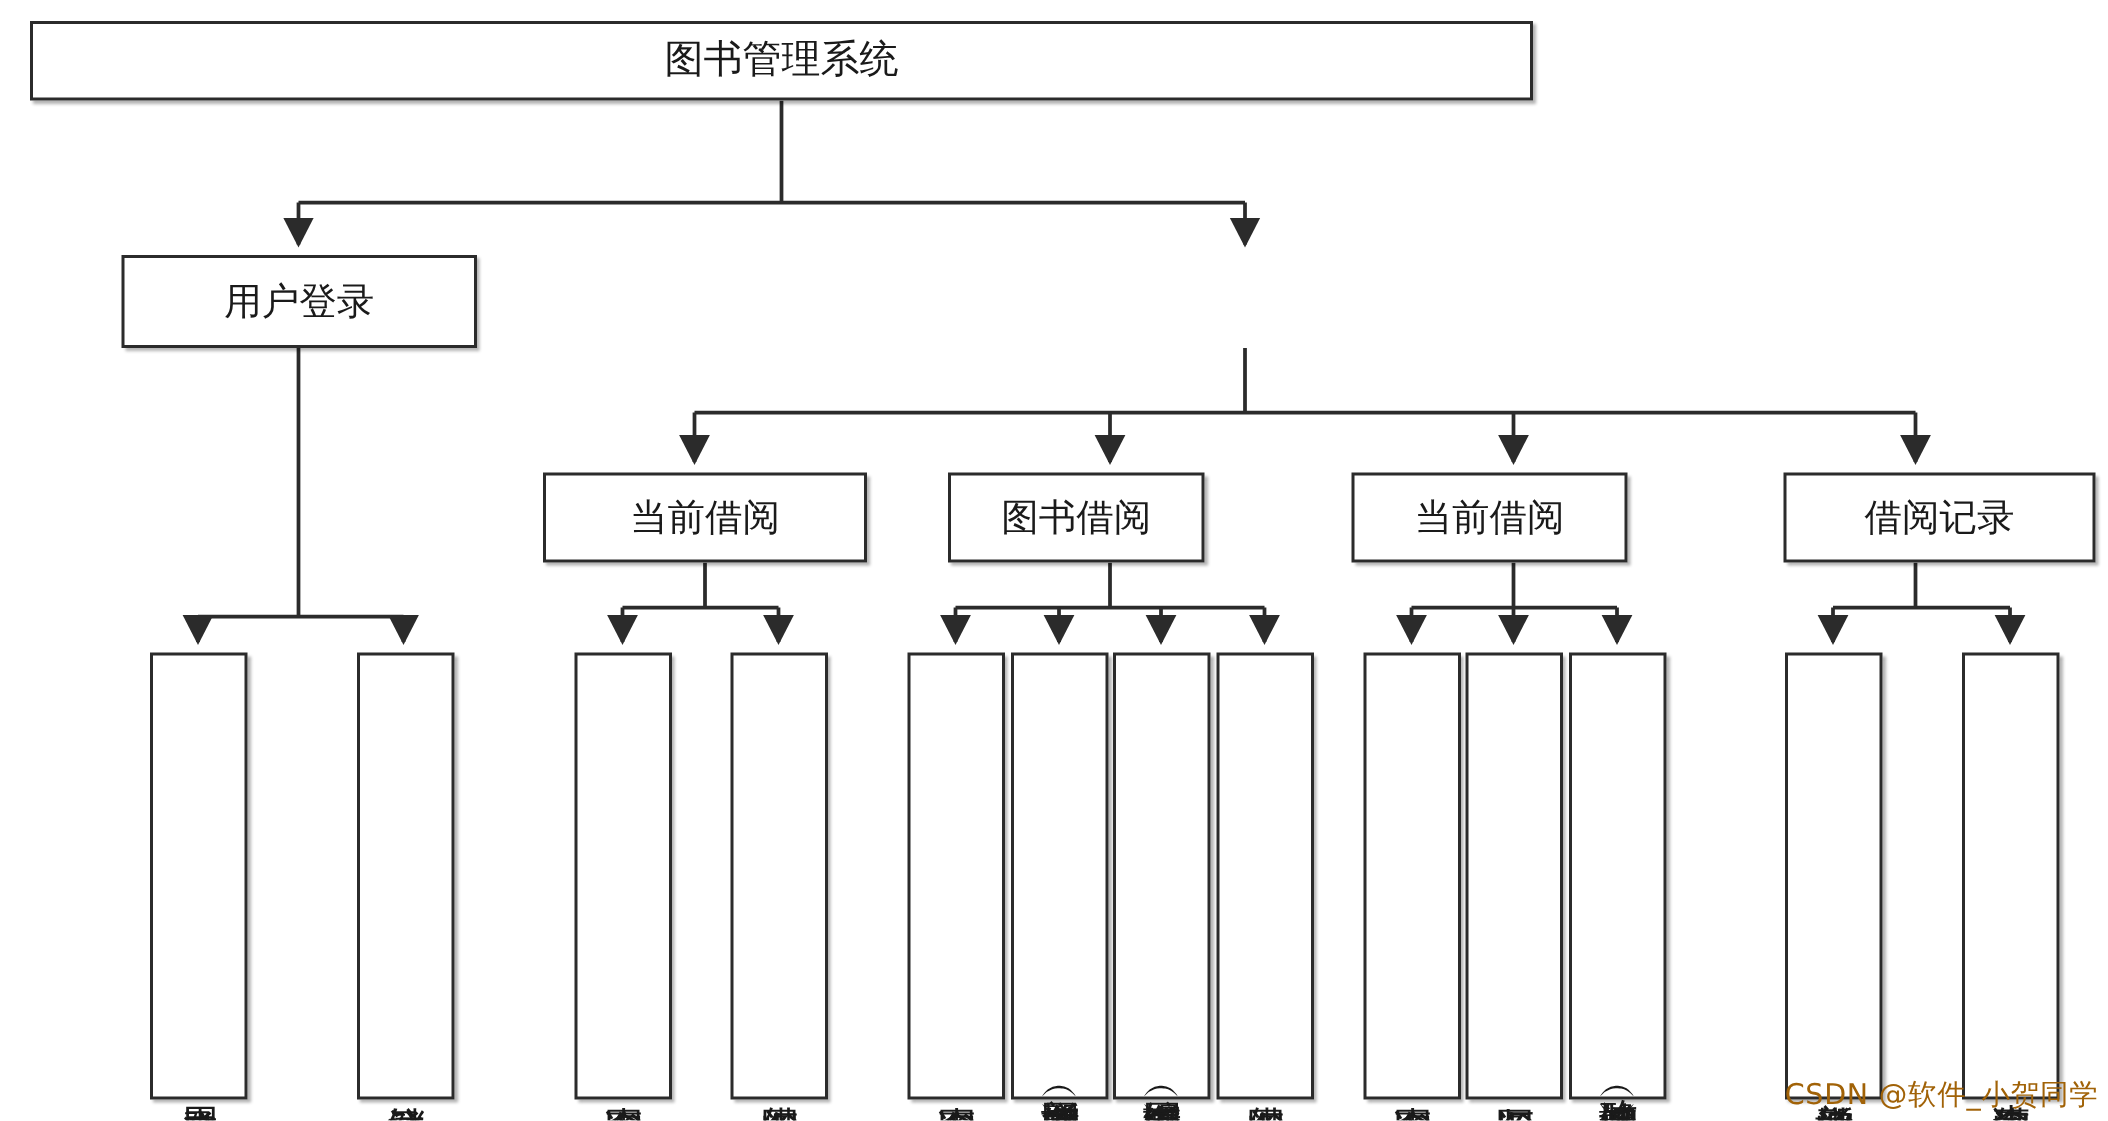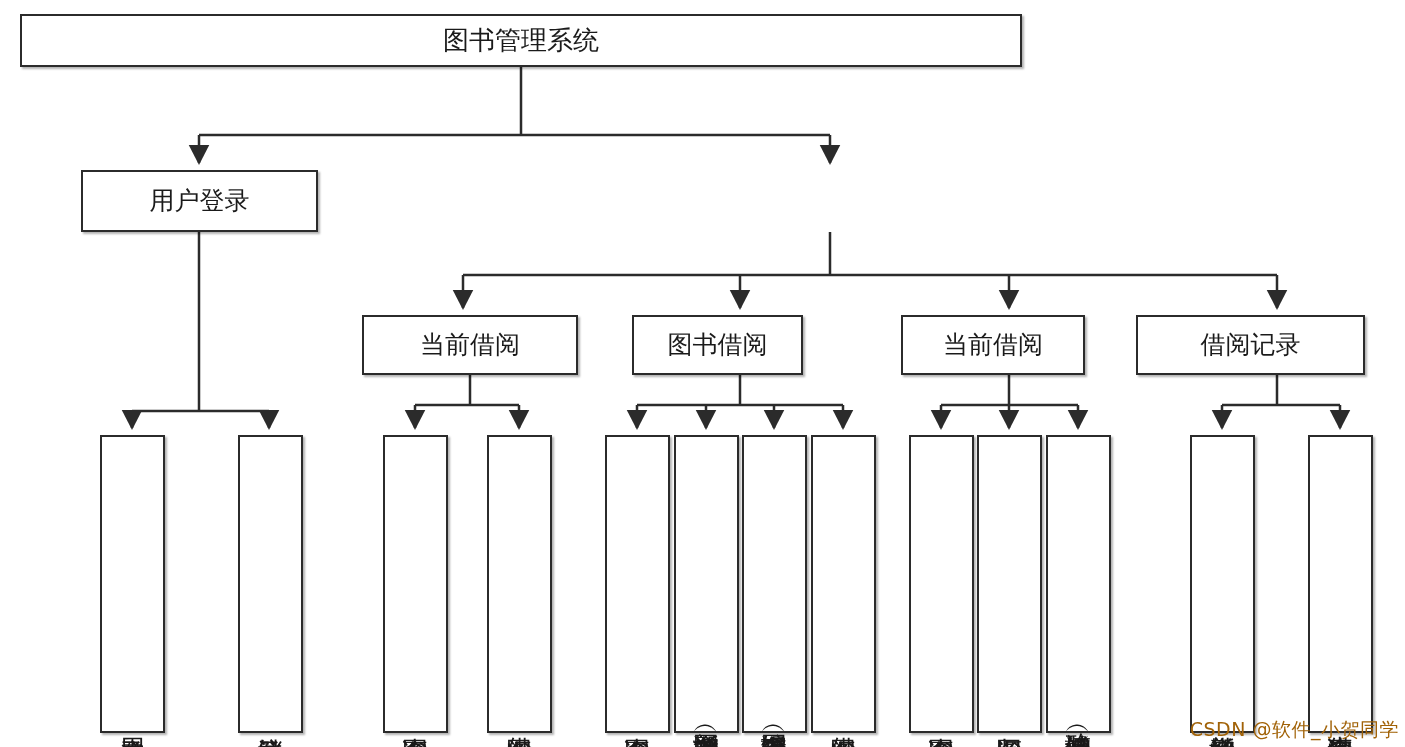--- a/index.html
+++ b/index.html
@@ -137,21 +137,21 @@
   </div>
 
   <div class="node horiz" style="left:632px; top:315px; width:171px; height:60px;">
     <span class="node-label">图书借阅</span>
   </div>
 
   <div class="node horiz" style="left:901px; top:315px; width:184px; height:60px;">
     <span class="node-label">当前借阅</span>
   </div>
 
-  <div class="node horiz" style="left:1136px; top:315px; width:229px; height:60px;">
+  <div class="node horiz" style="left:1189px; top:315px; width:208px; height:60px;">
     <span class="node-label">借阅记录</span>
   </div>
 
   <div class="node vert" style="left:100px; top:435px; width:65px; height:298px;">
     <span class="node-label">用户登录</span>
   </div>
 
   <div class="node vert" style="left:238px; top:435px; width:65px; height:298px;">
     <span class="node-label">注销登录</span>
   </div>

